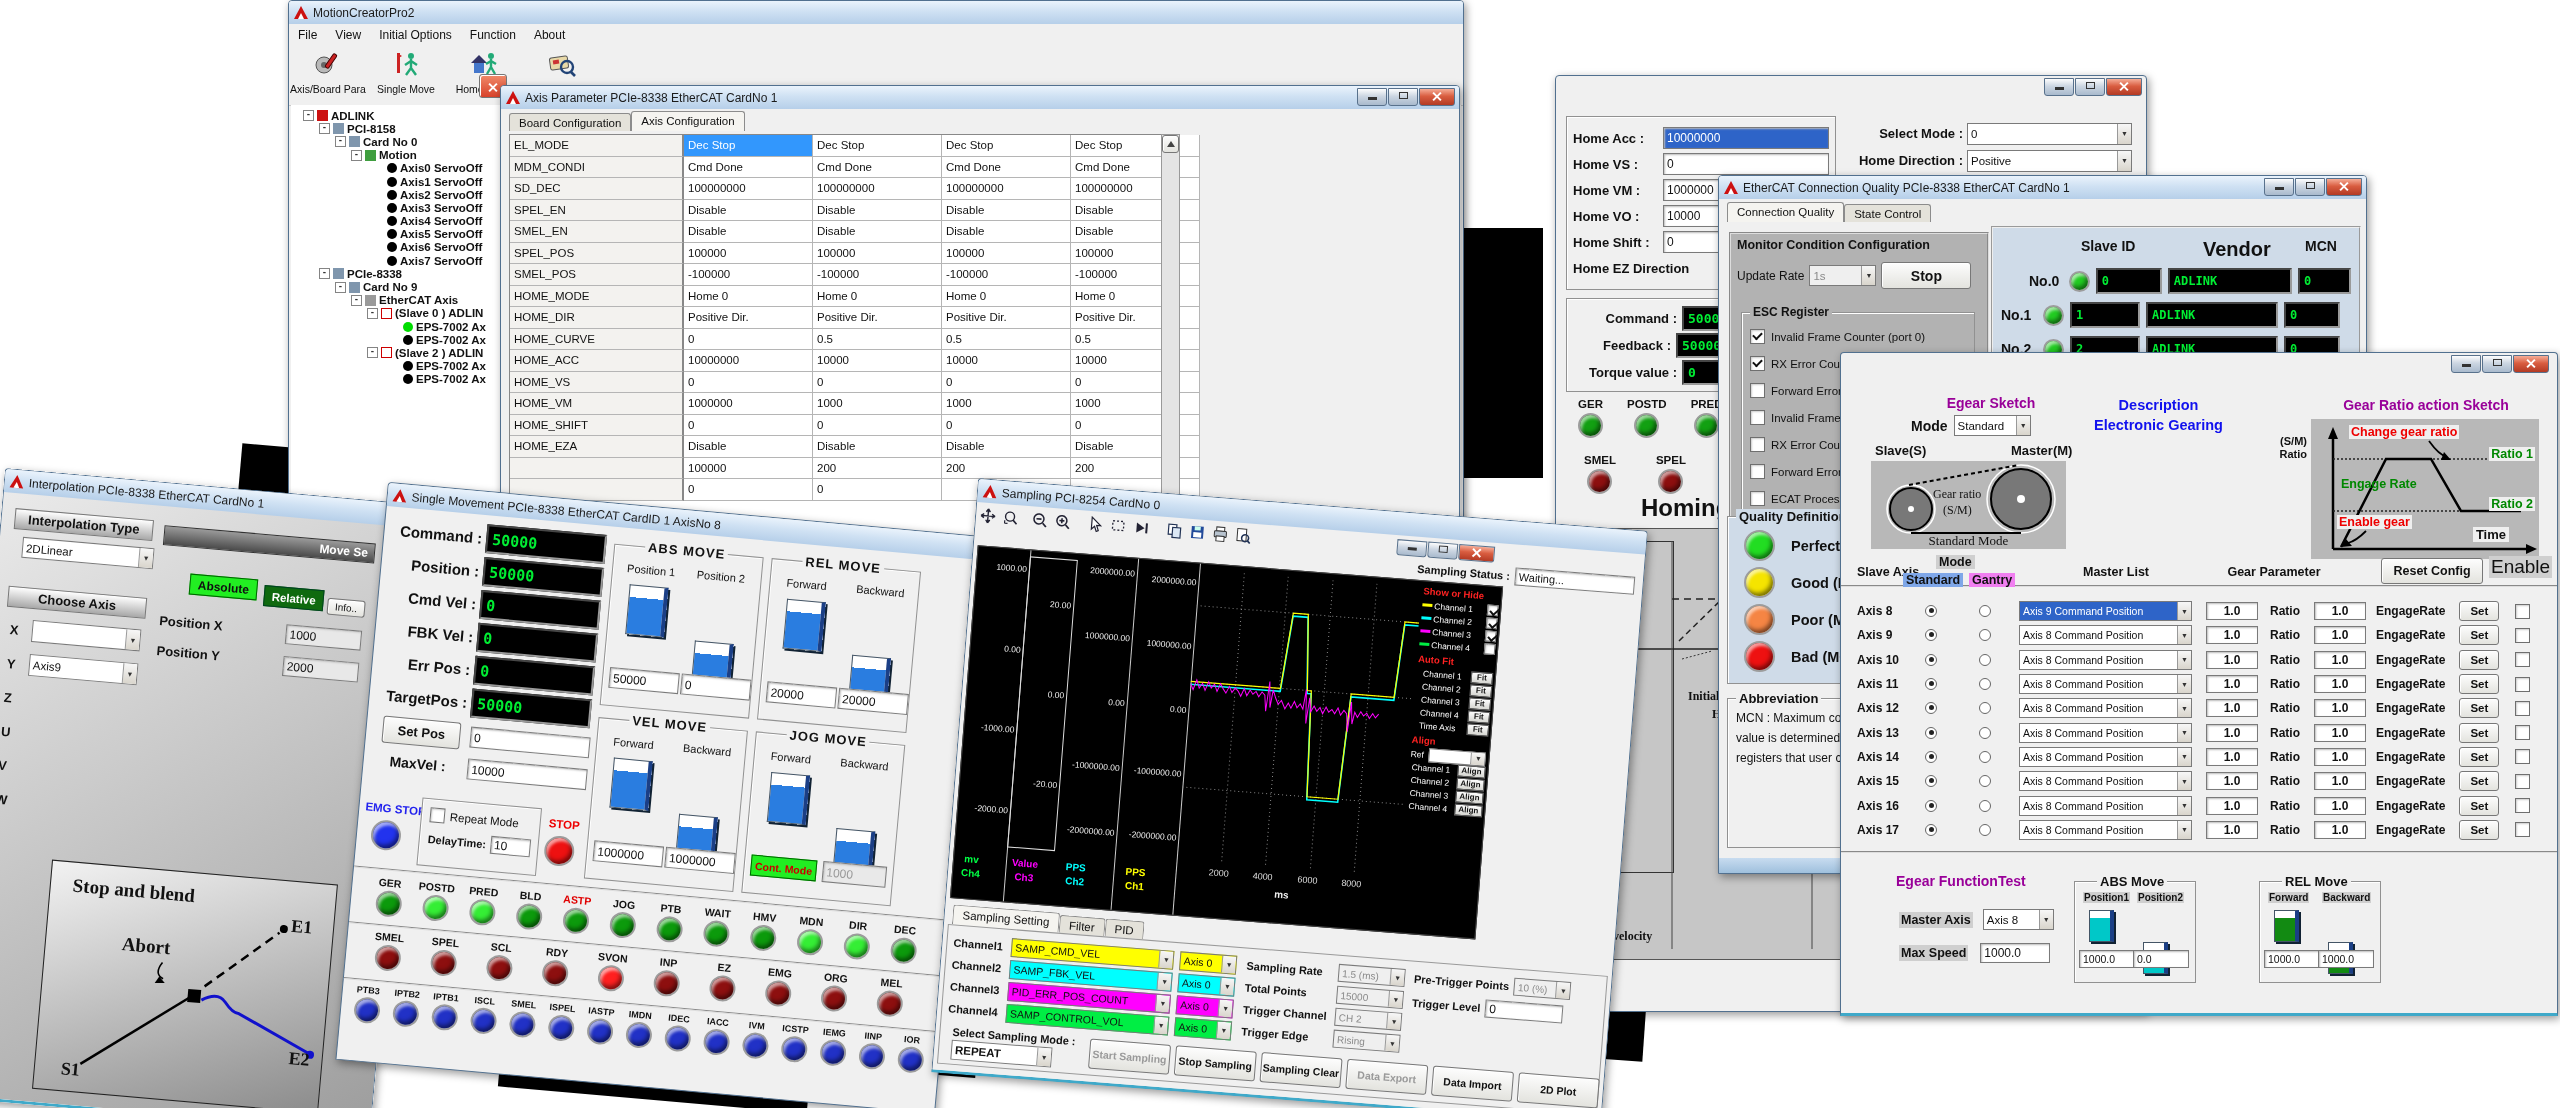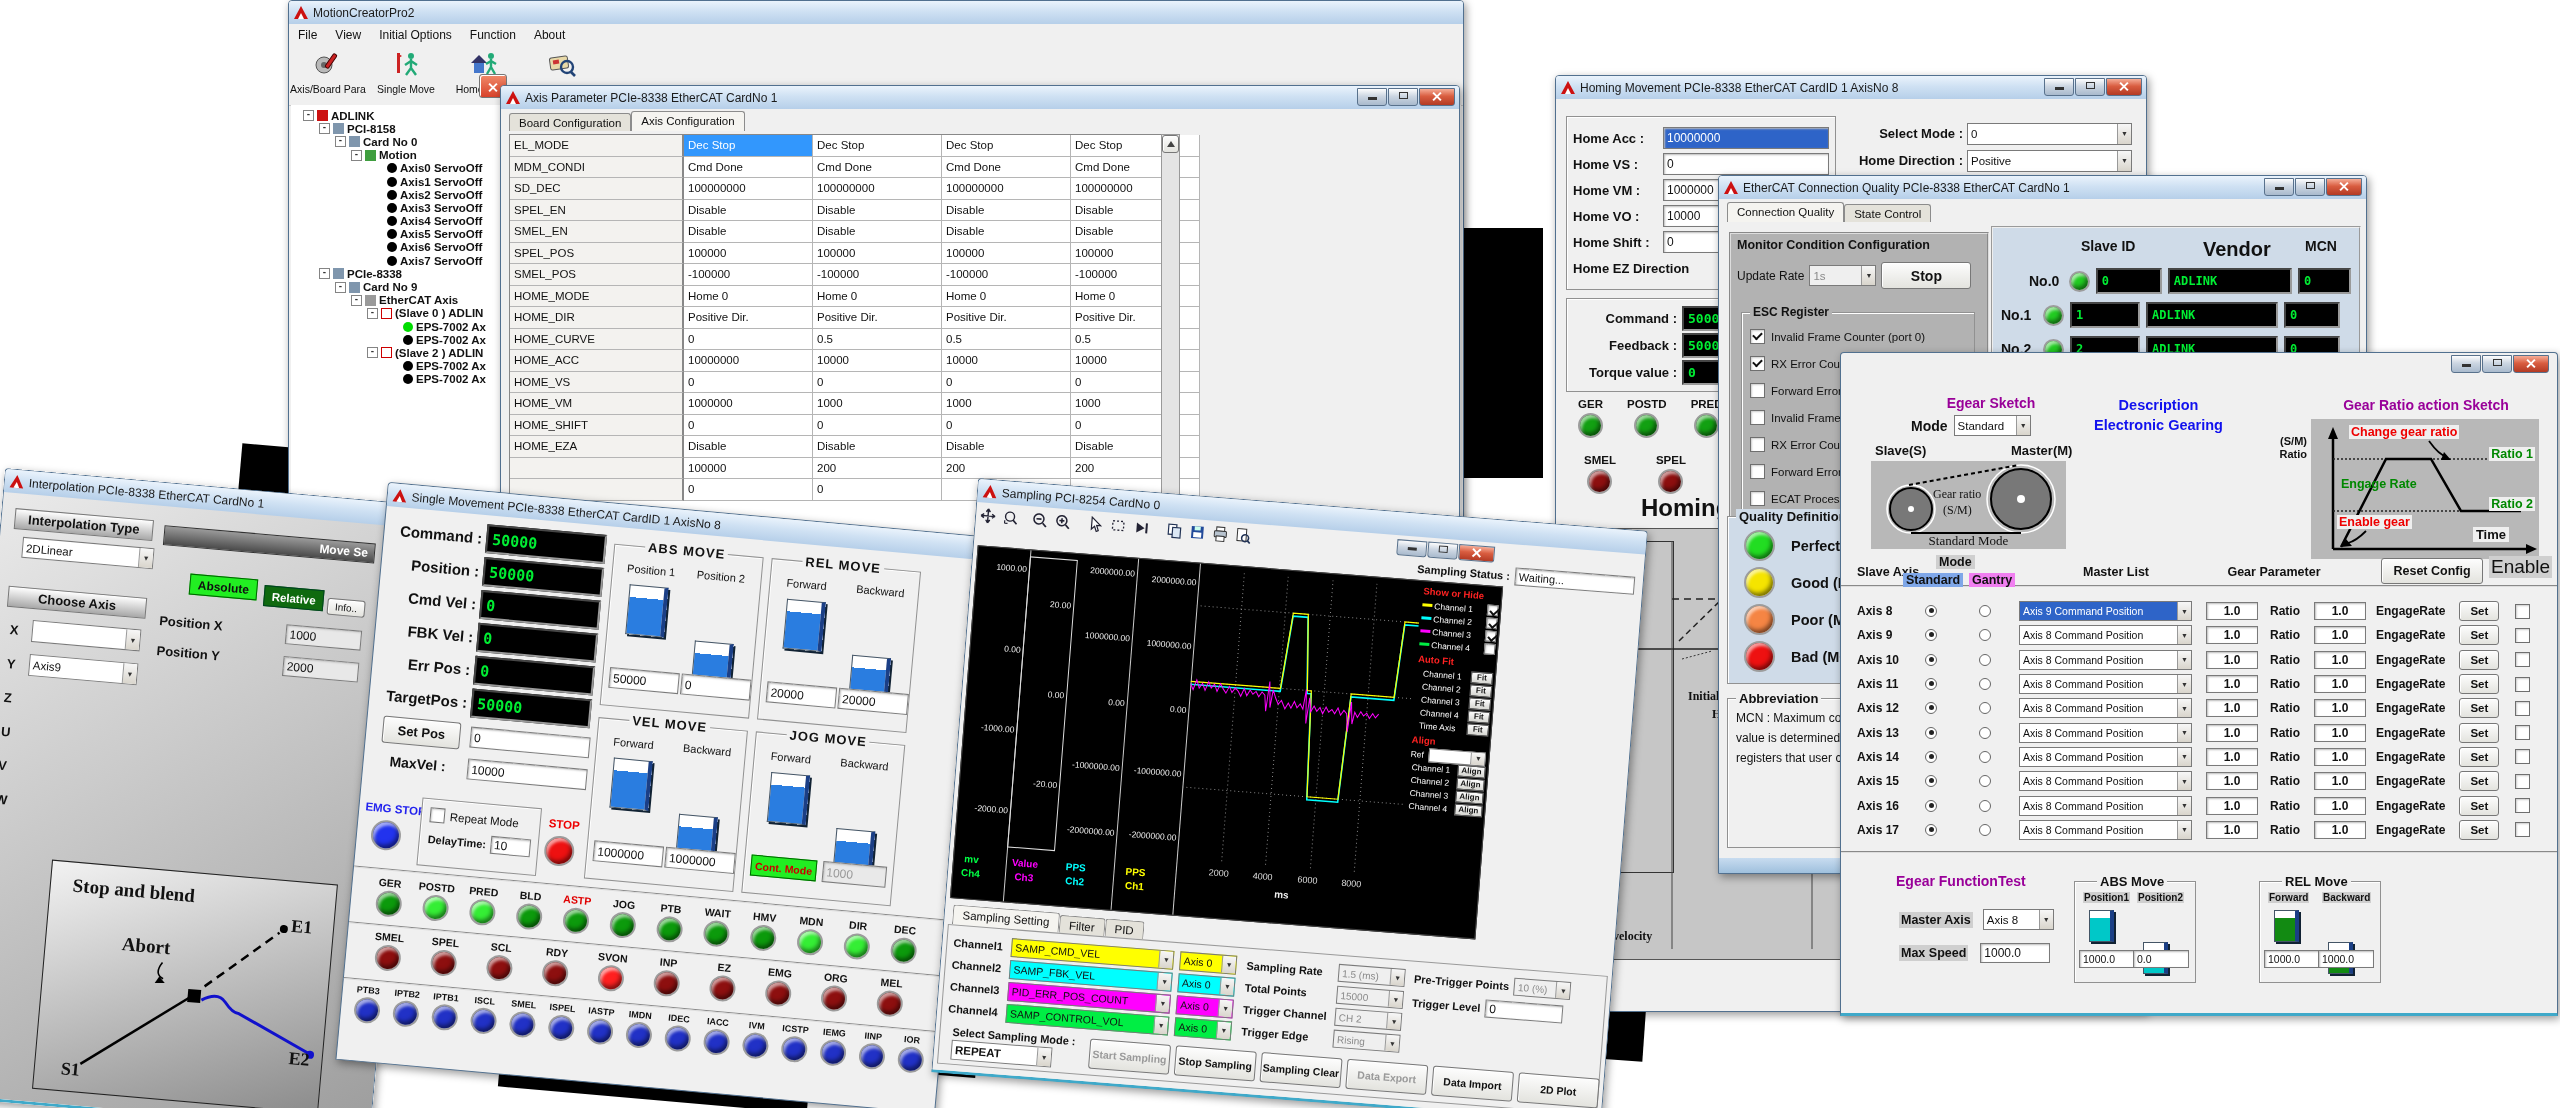--- a/index.html
+++ b/index.html
@@ -407,27 +407,20 @@
       <div class="btn3d" style="height:16px;">
           <span style="width:0;height:0;border:4px solid transparent;border-bottom:6px solid #444;margin-top:-4px;"></span>
         </div>
       <div class="btn3d" style="height:16px;position:absolute;bottom:0;left:0;right:0;">
           <span style="width:0;height:0;border:4px solid transparent;border-top:6px solid #444;margin-bottom:-4px;"></span>
         </div>
     </div>
   </div>
 
   <div class="win" style="left:1555px;top:75px;width:590px;height:935px;z-index:3;">
-    <div class="tb">
-      <svg class="alogo" viewBox="0 0 14 13">
-          <polygon points="0,13 7,0 14,13" fill="#c11"></polygon>
-          <polygon points="4,13 7,7 10,13" fill="#fff"></polygon>
-        </svg>
-      <span class="tbt">Homing Movement PCIe-8338 EtherCAT CardID 1  AxisNo 8</span>
-    </div>
     <span class="wbtns" style="right:4px;">
       <span class="wb">
           <i class="icmin"></i>
         </span>
       <span class="wb">
           <i class="icmax"></i>
         </span>
       <span class="wb cl">
           <i class="icx"></i>
         </span>
@@ -476,21 +469,21 @@
         <span class="dd" style="width:160px;height:20px;margin-left:4px;flex:none;">Disable</span>
       </div>
       </div>
     <div class="gb" style="left:10px;top:222px;width:268px;height:92px;background:#f0f0f0;">
       <div style="padding-top:6px;">
 
       <div style="display:flex;align-items:center;height:27px;padding:0 6px;">
           <span style="width:104px;text-align:right;font-weight:bold;font-size:13px;white-space:nowrap;">Command :</span>
           <span class="lcd" style="width:128px;height:21px;margin-left:5px;font-size:13px;flex:none;">50000</span>
         </div>
-          <div style="display:flex;align-items:center;height:27px;padding:0 6px;">
+          <div style="display:flex;align-items:center;height:27px;padding:0 0;">
           <span style="width:104px;text-align:right;font-weight:bold;font-size:13px;white-space:nowrap;">Feedback :</span>
           <span class="lcd" style="width:128px;height:21px;margin-left:5px;font-size:13px;flex:none;">50000</span>
         </div>
           <div style="display:flex;align-items:center;height:27px;padding:0 6px;">
           <span style="width:104px;text-align:right;font-weight:bold;font-size:13px;white-space:nowrap;">Torque value :</span>
           <span class="lcd" style="width:128px;height:21px;margin-left:5px;font-size:13px;flex:none;">0</span>
         </div>
         </div>
     </div>
     <div class="abs" style="left:22px;top:322px;display:flex;gap:24px;">

